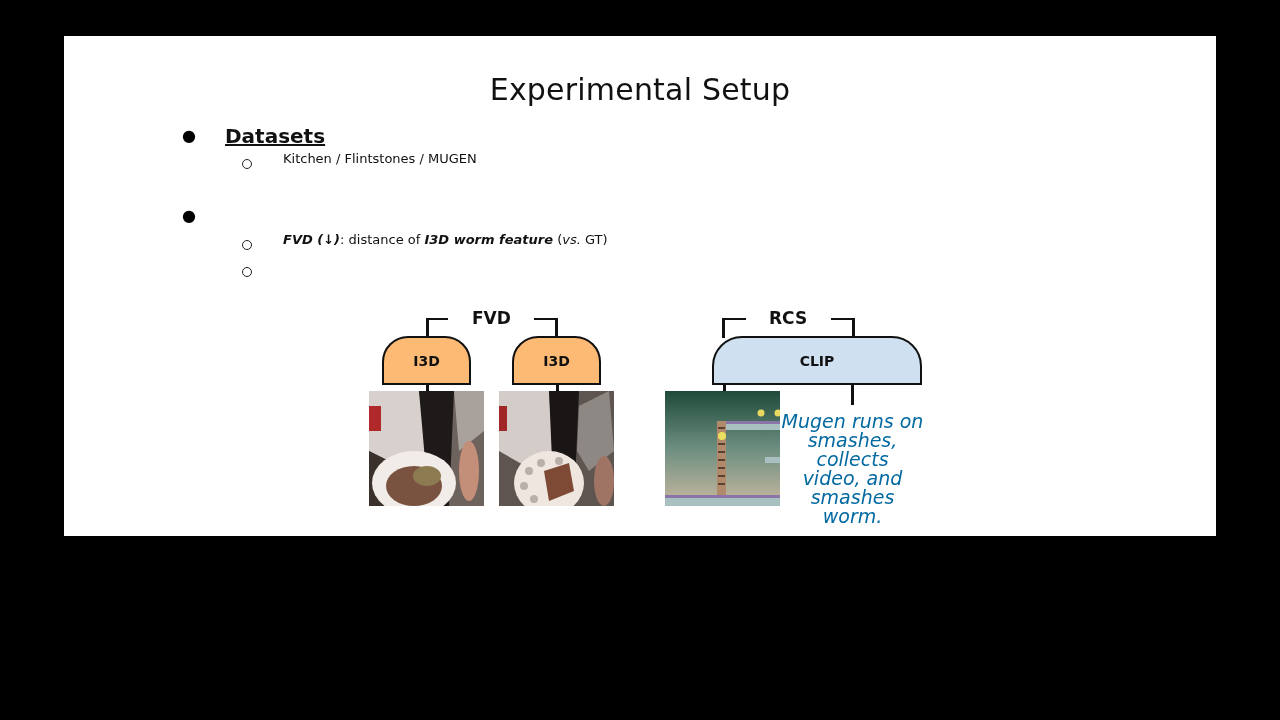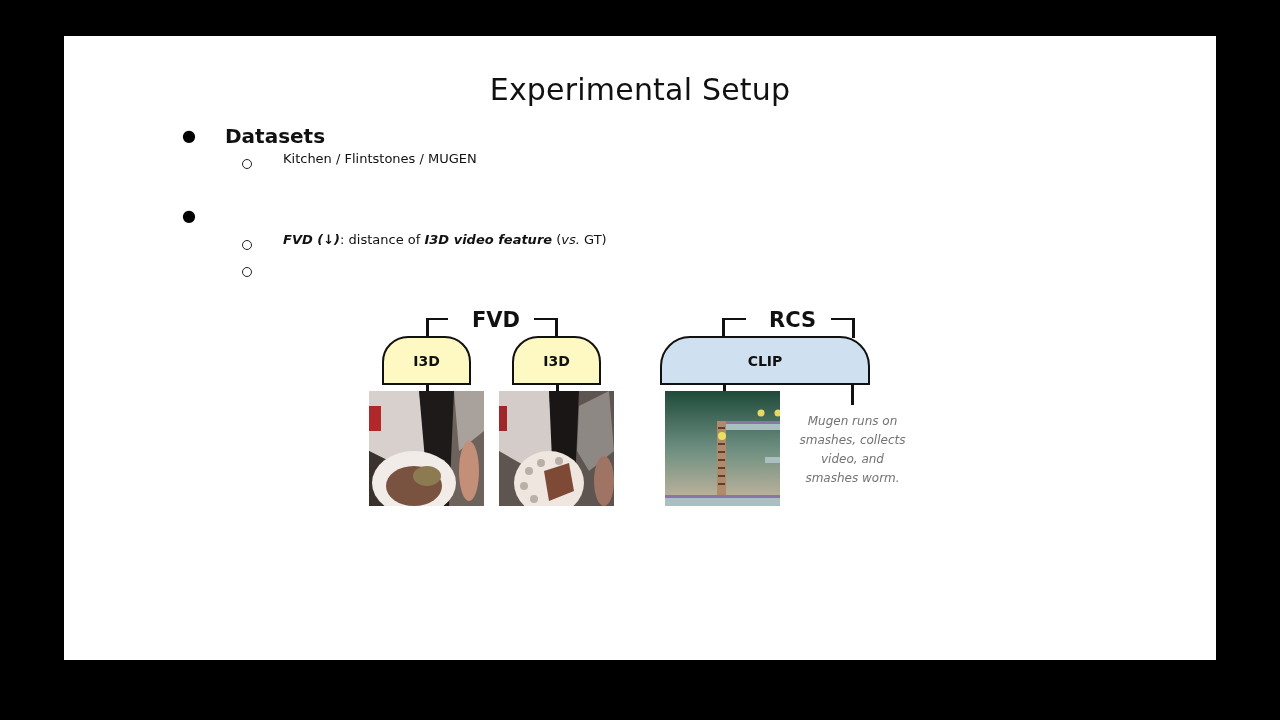--- a/index.html
+++ b/index.html
@@ -1,67 +1,67 @@
 <!DOCTYPE html>
 <html><head>
 <meta charset="utf-8">
 <style>
   html, body { margin: 0; padding: 0; }
   body {
     width: 1280px; height: 720px; background: #000; position: relative; overflow: hidden;
     font-family: "DejaVu Sans", "Liberation Sans", sans-serif;
   }
   .slide {
-    position: absolute; left: 64px; top: 36px; width: 1152px; height: 624px; background: #fff;
+    position: absolute; left: 64px; top: 36px; width: 1152px; height: 500px; background: #fff;
   }
   .title {
     position: absolute; left: 0; width: 1152px; top: 36px; text-align: center;
     font-size: 30px; color: #111; letter-spacing: 0.2px;
   }
   .bullet-l1 { position: absolute; font-size: 20px; color: #111; font-weight: bold; }
   .bullet-l2 { position: absolute; font-size: 13px; color: #111; white-space: nowrap; }
   .dot { position: absolute; font-size: 16px; }
   .ring { position: absolute; width: 8px; height: 8px; border: 1.4px solid #222; border-radius: 50%; }
   b { font-weight: bold; font-style: italic; }
   i { }
 
   
   .diagram { position: absolute; }
-  .label-top { position: absolute; font-weight: bold; font-size: 21px; color: #111; }
+  .label-top { position: absolute; font-weight: bold; font-size: 17px; color: #111; }
   .bracket { position: absolute; border-top: 2.5px solid #111; }
   .vline { position: absolute; width: 2.5px; background: #111; }
   .module {
     position: absolute; border: 2.5px solid #111; border-radius: 26px 26px 0 0;
     display: flex; align-items: center; justify-content: center;
     font-weight: bold; font-size: 14px; color: #111; box-sizing: border-box;
   }
-  .i3d { background: #fef9c3; }
+  .i3d { background: #fdba74; }
   .clip { background: #cfe0f0; border-radius: 30px 30px 0 0; }
   .frame { position: absolute; width: 115px; height: 115px; overflow: hidden; }
   .caption {
-    position: absolute; font-style: italic; font-size: 12px; text-align: center; color: #737373;
+    position: absolute; font-style: italic; font-size: 19px; text-align: center; color: #0369a1;
     font-family: "DejaVu Sans", sans-serif; line-height: 19px;
   }
 </style>
 </head>
 <body>
 
 <div class="slide">
   <div class="title">Experimental Setup</div>
 
   <div class="dot" style="left:118px; top:90px;">●</div>
-  <div class="bullet-l1" style="left:161px; top:88px;">Datasets</div>
+  <div class="bullet-l1" style="left:161px; top:88px;text-decoration:underline;">Datasets</div>
   <div class="ring" style="left:178px; top:123px;"></div>
   <div class="bullet-l2" style="left:219px; top:115px;">Kitchen / Flintstones / MUGEN</div>
 
   <div class="dot" style="left:118px; top:170px;">●</div>
 
   <div class="ring" style="left:178px; top:204px;"></div>
   <div class="bullet-l2" style="left:219px; top:196px;">
-    <b>FVD (↓)</b><span>: distance of </span><b>I3D video feature</b><span> (</span><i>vs.</i><span> GT)</span>
+    <b>FVD (↓)</b><span>: distance of </span><b>I3D worm feature</b><span> (</span><i>vs.</i><span> GT)</span>
   </div>
 
   <div class="ring" style="left:178px; top:231px;"></div>
 
   <div class="diagram" style="left:0; top:0;">
     <div class="label-top" style="left:408px; top:272px;">FVD</div>
     <div class="bracket" style="left:362px; top:282px; width:22px;"></div>
     <div class="vline" style="left:362px; top:282px; height:20px;"></div>
     <div class="bracket" style="left:470px; top:282px; width:24px;"></div>
     <div class="vline" style="left:491px; top:282px; height:20px;"></div>
@@ -108,21 +108,21 @@
     </div>
   </div>
 
   <div class="diagram" style="left:0; top:0;">
     <div class="label-top" style="left:705px; top:272px;">RCS</div>
     <div class="bracket" style="left:658px; top:282px; width:24px;"></div>
     <div class="vline" style="left:658px; top:282px; height:20px;"></div>
     <div class="bracket" style="left:767px; top:282px; width:24px;"></div>
     <div class="vline" style="left:788px; top:282px; height:20px;"></div>
 
-    <div class="module clip" style="left:596px; top:300px; width:210px; height:49px;">CLIP</div>
+    <div class="module clip" style="left:648px; top:300px; width:210px; height:49px;">CLIP</div>
 
     <div class="vline" style="left:659px; top:349px; height:8px;"></div>
     <div class="vline" style="left:787px; top:349px; height:20px;"></div>
 
     <div class="frame" style="left:601px; top:355px;">
       <svg width="115" height="115" viewBox="0 0 115 115">
         <defs>
           <linearGradient id="mg" x1="0" y1="0" x2="0" y2="1">
             <stop offset="0" stop-color="#1f4a3a"></stop>
             <stop offset="0.5" stop-color="#6c8e80"></stop>

